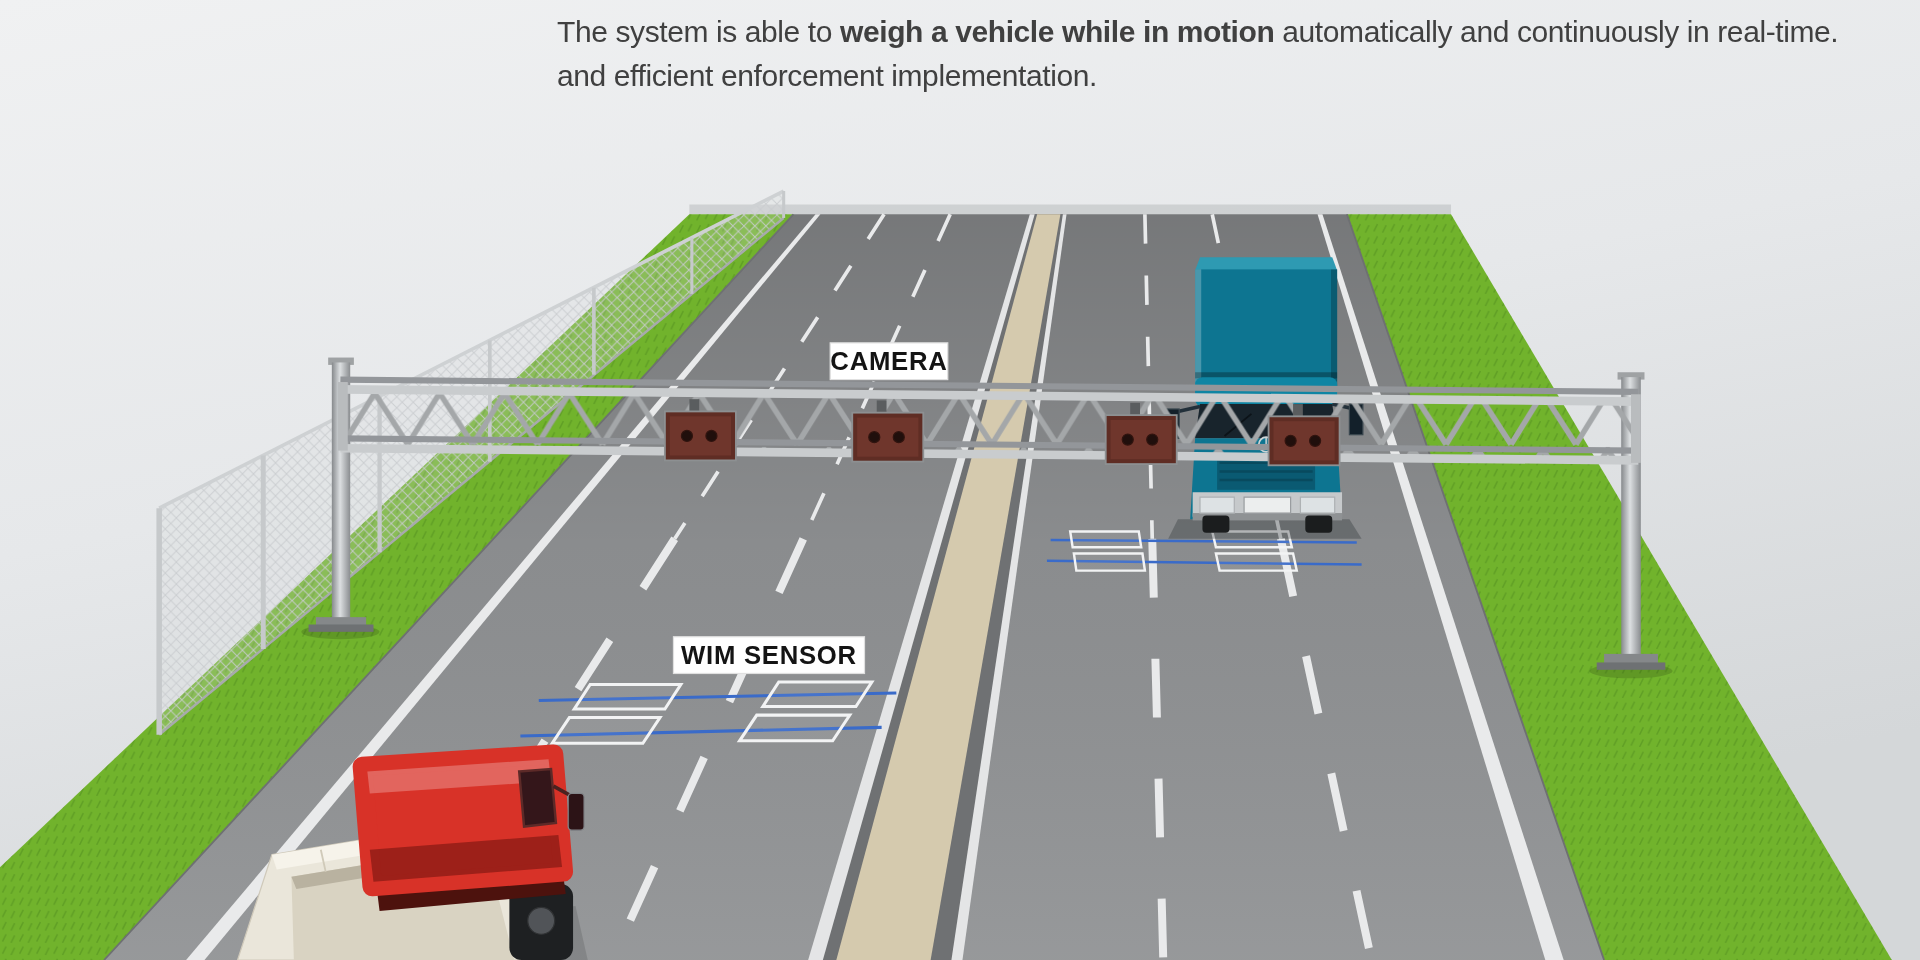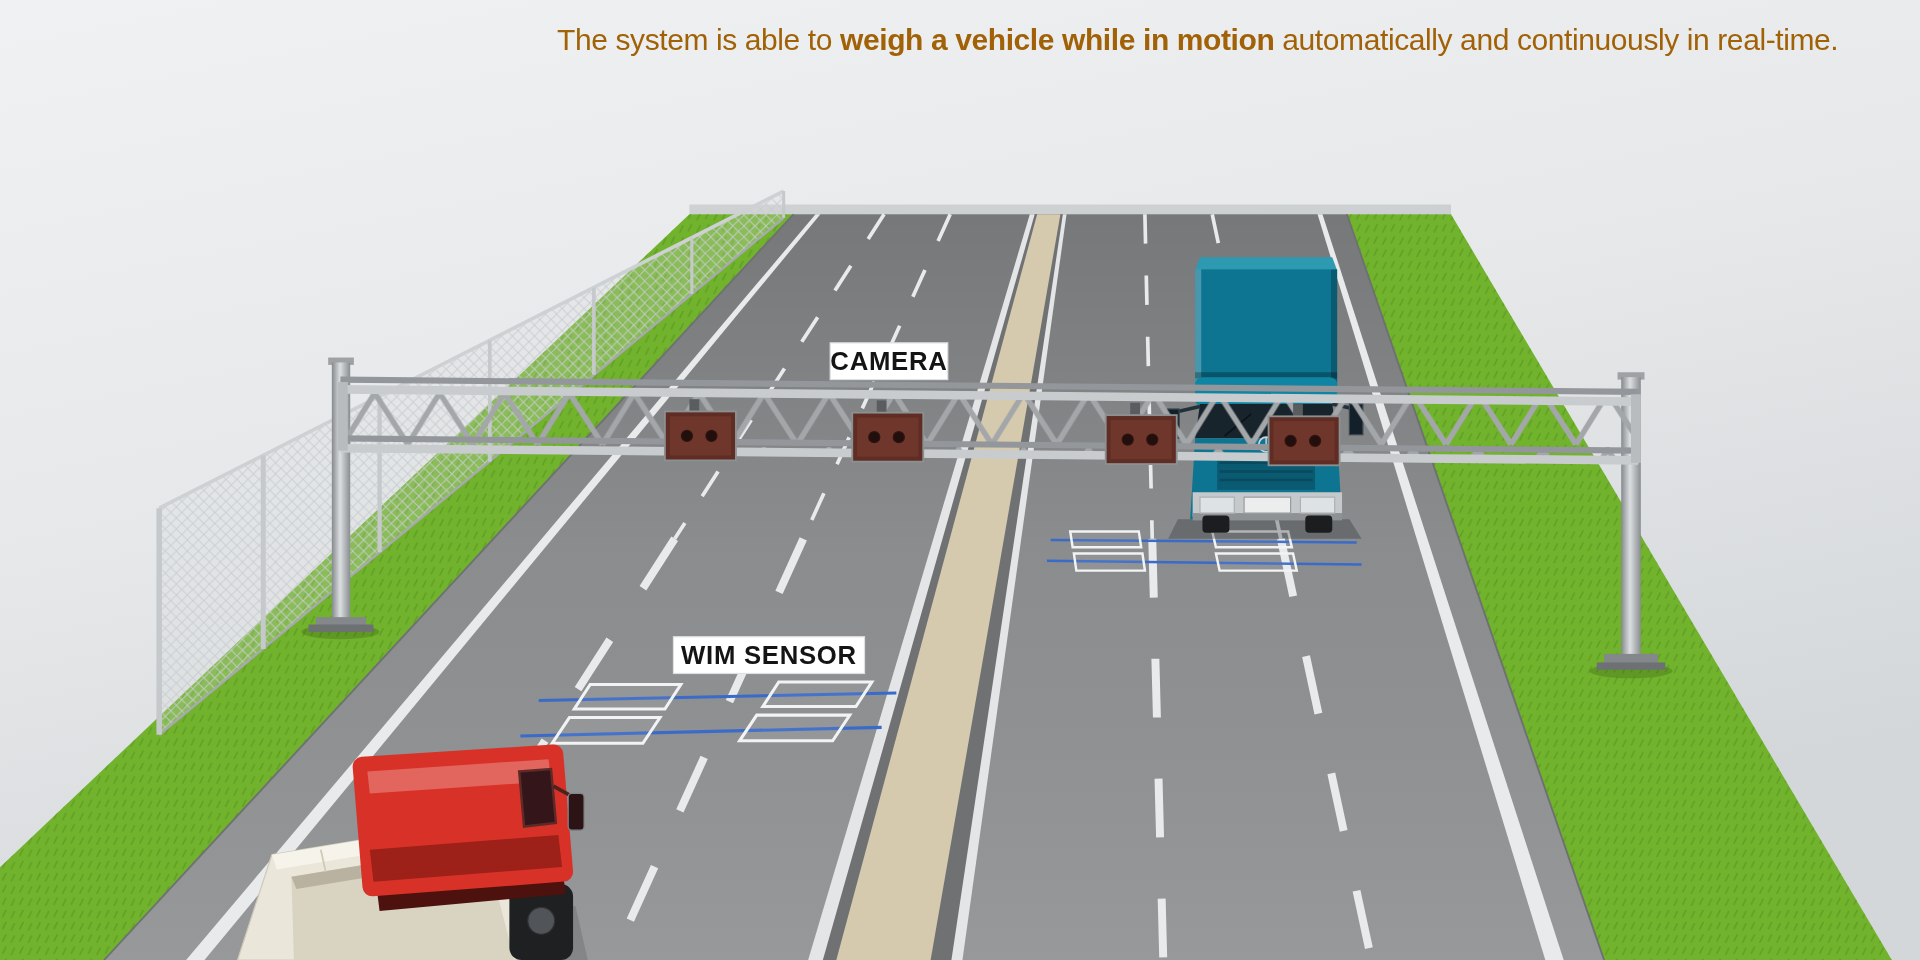--- a/index.html
+++ b/index.html
@@ -4,22 +4,22 @@
 <style>
   html,body{margin:0;padding:0}
   body{
     width:1920px;height:960px;overflow:hidden;
     background:#e7e9ea;
     font-family:"Liberation Sans",sans-serif;
   }
   .page{position:relative;width:1920px;height:960px}
   .scene-svg{position:absolute;left:0;top:0;width:1920px;height:960px;display:block}
   .description{
-    position:absolute;left:557px;top:18px;width:1355px;
-    color:#a16207;font-size:30px;line-height:44px;letter-spacing:-0.4px;
+    position:absolute;left:557px;top:10px;width:1355px;
+    color:#404040;font-size:30px;line-height:44px;letter-spacing:-0.4px;
   }
   .description p{margin:0}
   .description strong{font-weight:bold}
   .label-text{
     fill:#141414;font-weight:700;font-size:21px;letter-spacing:0.6px;
     font-family:"Liberation Sans",sans-serif;
   }
 </style>
 </head>
 <body>
@@ -248,15 +248,16 @@
       <text x="726" y="302" text-anchor="middle" class="label-text">CAMERA</text>
     </g>
     <g>
       <rect x="550" y="520" width="156" height="30" stroke="#e0e0e0" fill="#ffffff"></rect>
       <text x="628" y="542" text-anchor="middle" class="label-text">WIM SENSOR</text>
     </g>
   </svg>
 
   <div class="description">
     <p class="line"><span>The system is able to </span><strong>weigh a vehicle while in motion</strong><span> automatically and continuously in real-time.</span></p>
+    <p class="line">and efficient enforcement implementation.</p>
   </div>
 
 </div>
 
 </body></html>

